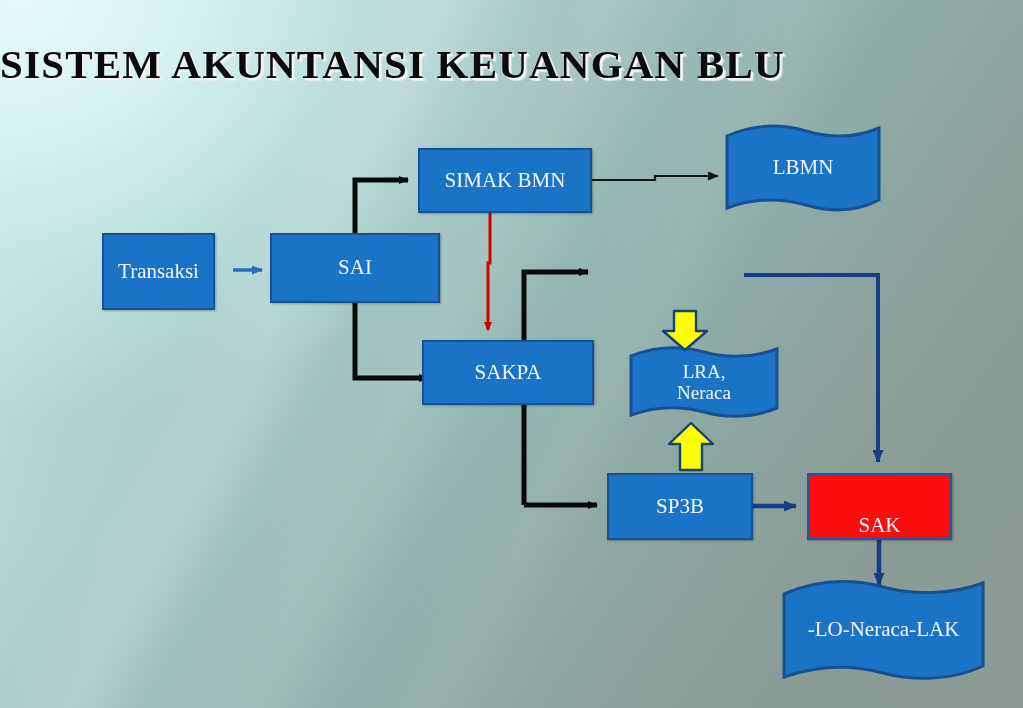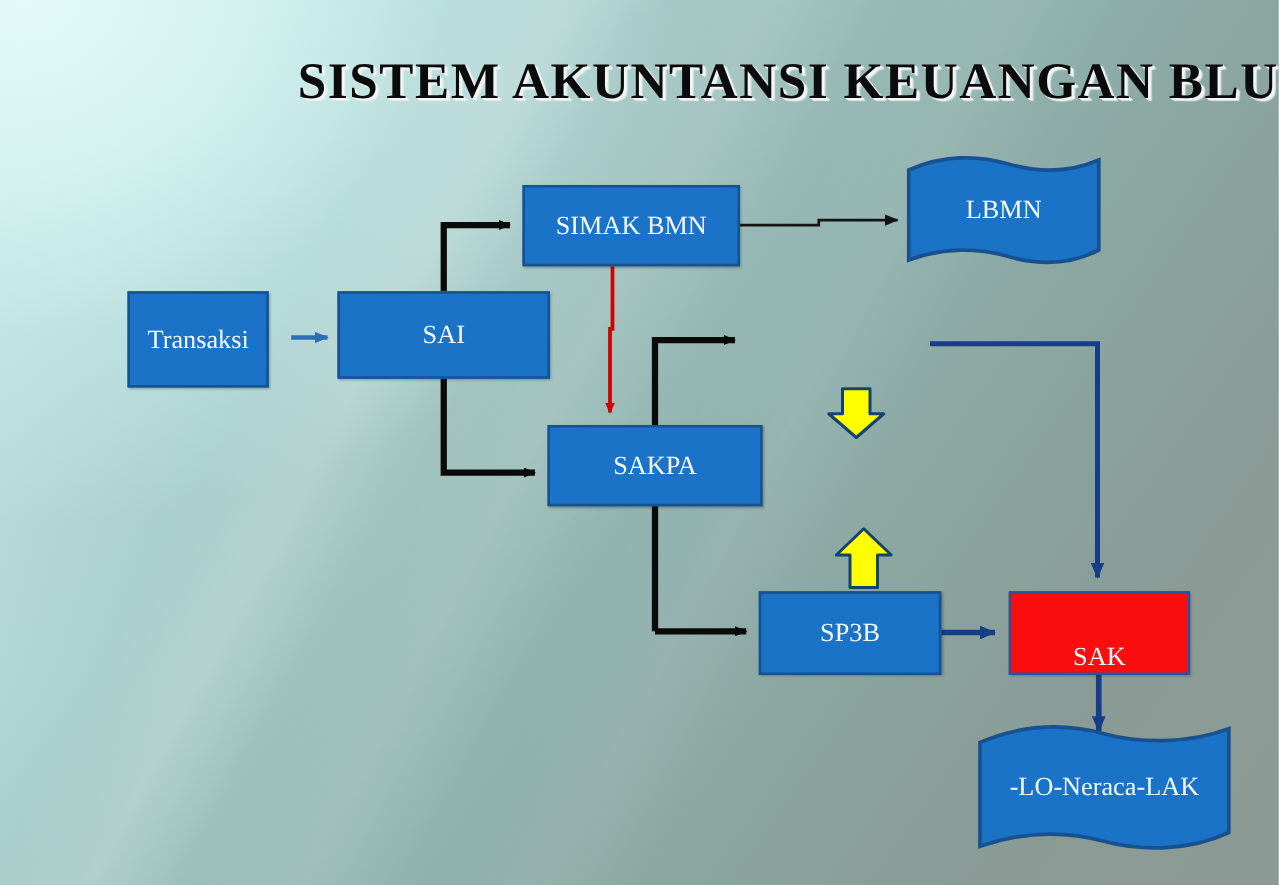--- a/index.html
+++ b/index.html
@@ -16,21 +16,21 @@
   
   #slide::before{
     content:"";position:absolute;inset:0;pointer-events:none;
     background:
       linear-gradient(118deg, rgba(255,255,255,0) 26%, rgba(255,255,255,0.16) 32%, rgba(255,255,255,0.02) 37%, rgba(255,255,255,0) 42%),
       linear-gradient(118deg, rgba(255,255,255,0) 38%, rgba(255,255,255,0.10) 44%, rgba(255,255,255,0) 50%),
       linear-gradient(118deg, rgba(255,255,255,0) 52%, rgba(255,255,255,0.07) 58%, rgba(255,255,255,0) 64%);
   }
 
   .title{
-    position:absolute;left:0;top:40px;width:1023px;text-align:right;
+    position:absolute;left:0;top:40px;width:1023px;text-align:left;
     font-family:"Liberation Serif", serif;
     font-weight:bold;font-size:41px;letter-spacing:1.2px;
     color:#0b0b0b;
     text-shadow: 2px 2px 0 #f2f5f5, 3px 3px 1px rgba(230,238,238,0.9), 1px 1px 0 #e9f0f0;
     white-space:nowrap;
     z-index:9;
   }
 
   .node{
     position:absolute;
@@ -142,25 +142,32 @@
     <span>SIMAK BMN</span>
   </div>
 
   <div class="node wave" style="left:724px;top:122px;width:158px;height:92px;">
     <svg viewBox="0 0 158 92" preserveAspectRatio="none">
       <path d="M3,14 C30,2 58,2 82,9 C106,16 132,16 155,6 L155,78 C132,90 106,90 82,83 C58,76 30,76 3,86 Z" fill="#1b73c8" stroke="#17518f" stroke-width="3"></path>
     </svg>
     <span>LBMN</span>
   </div>
 
-  <div class="node rect" style="left:438px;top:340px;width:172px;height:65px;">
+  <div class="node rect" style="left:422px;top:340px;width:172px;height:65px;">
     <span>SAKPA</span>
   </div>
 
 
+  <div class="node wave" style="left:628px;top:344px;width:152px;height:76px;flex-direction:column;font-size:19px;">
+    <svg viewBox="0 0 152 76" preserveAspectRatio="none">
+      <path d="M3,12 C28,2 54,2 76,8 C98,14 124,14 149,5 L149,64 C124,74 98,74 76,68 C54,62 28,62 3,71 Z" fill="#1b73c8" stroke="#17518f" stroke-width="3"></path>
+    </svg>
+    <span>LRA,</span>
+    <span>Neraca</span>
+  </div>
 
   <div class="node rect" style="left:607px;top:473px;width:146px;height:67px;">
     <span>SP3B</span>
   </div>
 
   <div class="node rect red" style="left:807px;top:473px;width:145px;height:67px;">
     <span>SAK</span>
   </div>
 
   <div class="node wave" style="left:781px;top:576px;width:205px;height:108px;font-size:21px;">

